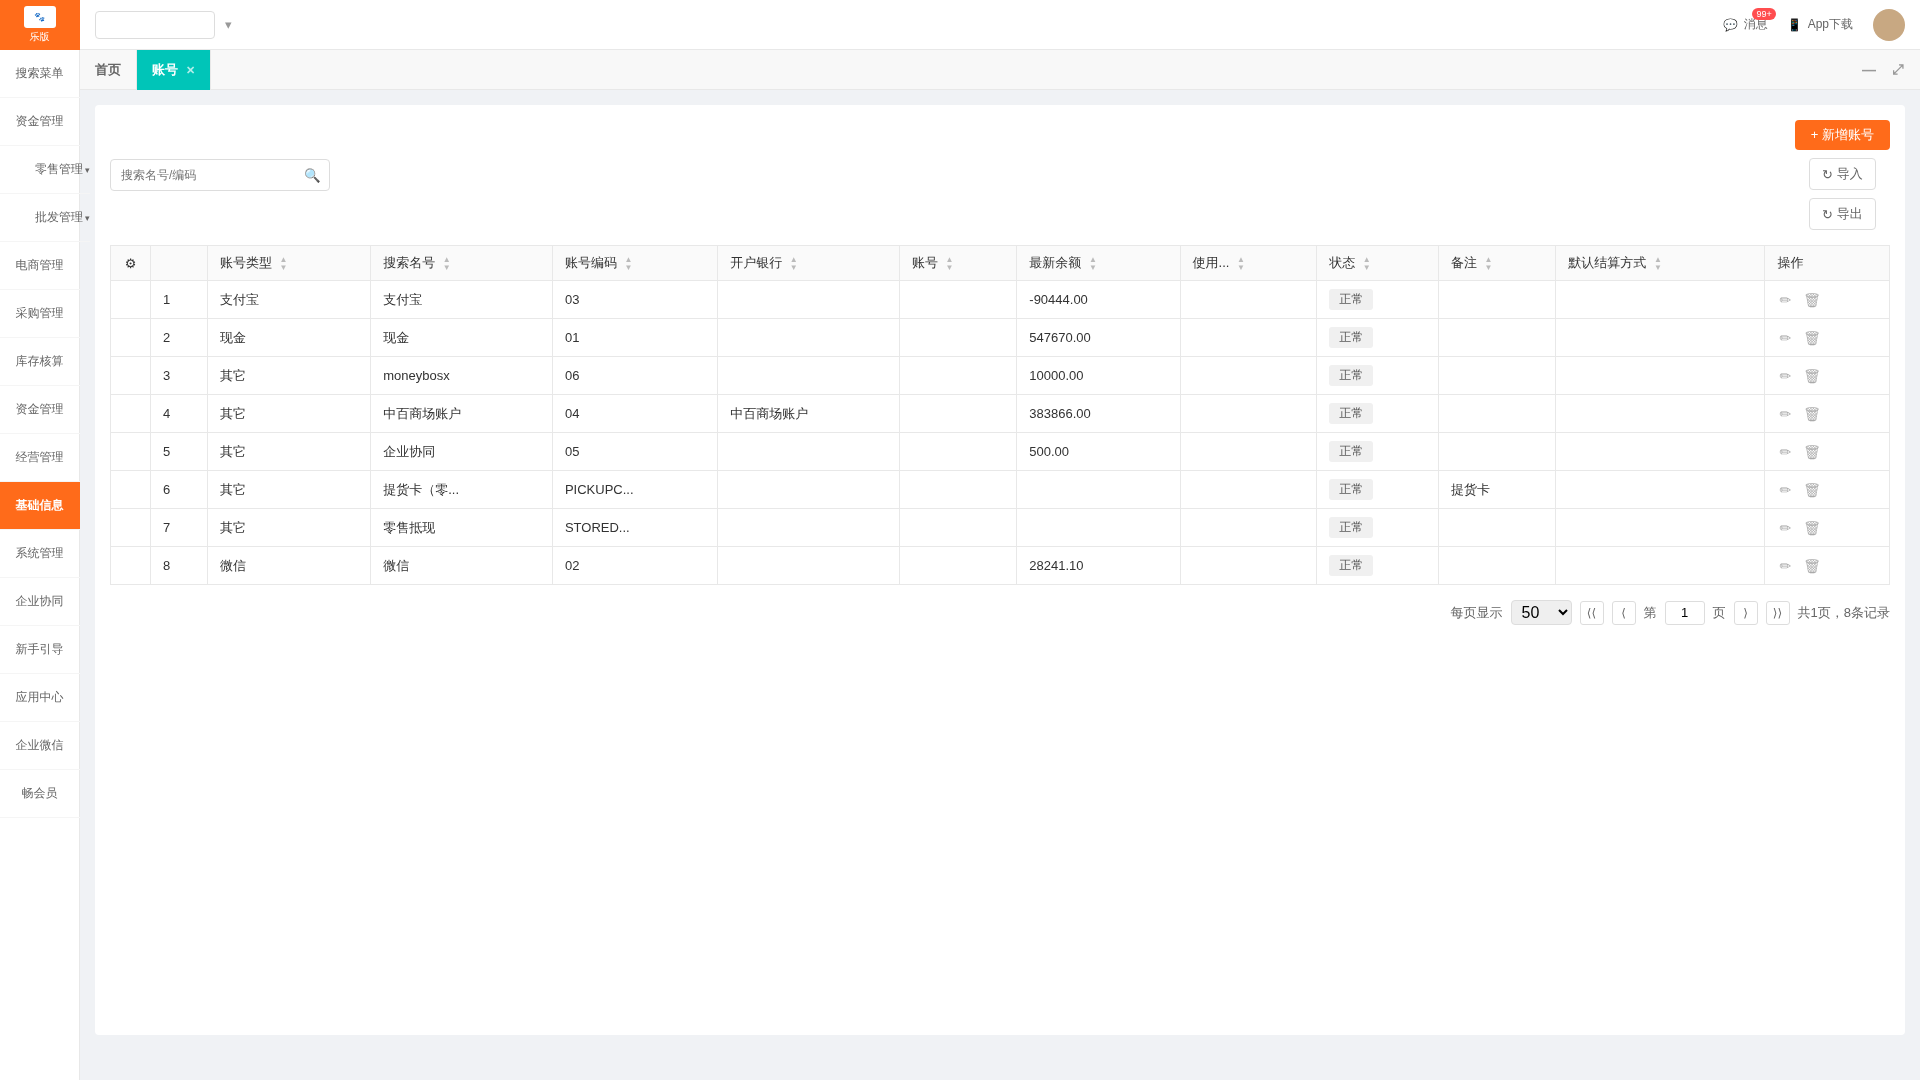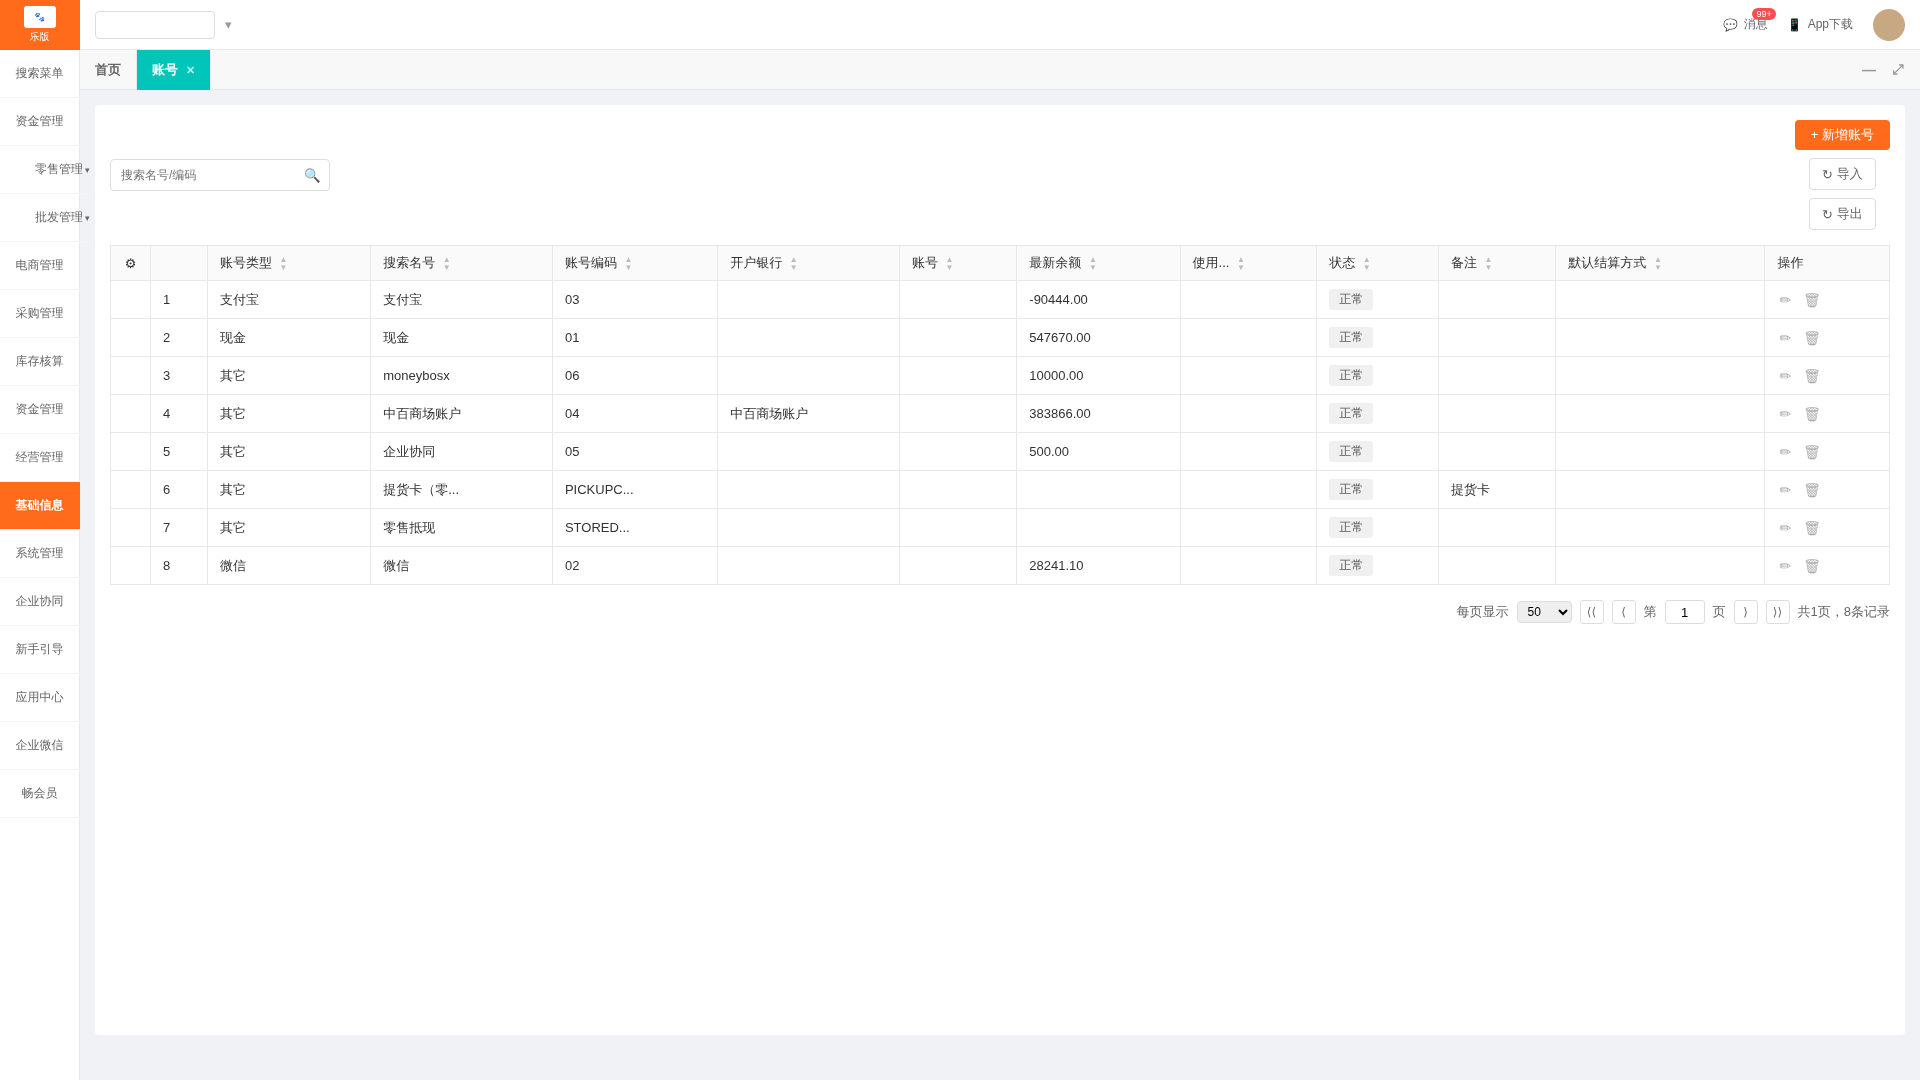--- a/index.html
+++ b/index.html
@@ -337,21 +337,21 @@
       align-items: center;
       gap: 8px;
       padding-top: 15px;
       font-size: 13px;
       color: #666;
     }
     .page-size-select {
       border: 1px solid #ddd;
       border-radius: 4px;
       padding: 2px 6px;
-      font-size: 12px;
+      font-size: 16px;
     }
     .page-nav-btn {
       width: 24px;
       height: 24px;
       border: 1px solid #ddd;
       border-radius: 3px;
       background: white;
       cursor: pointer;
       display: flex;
       align-items: center;

